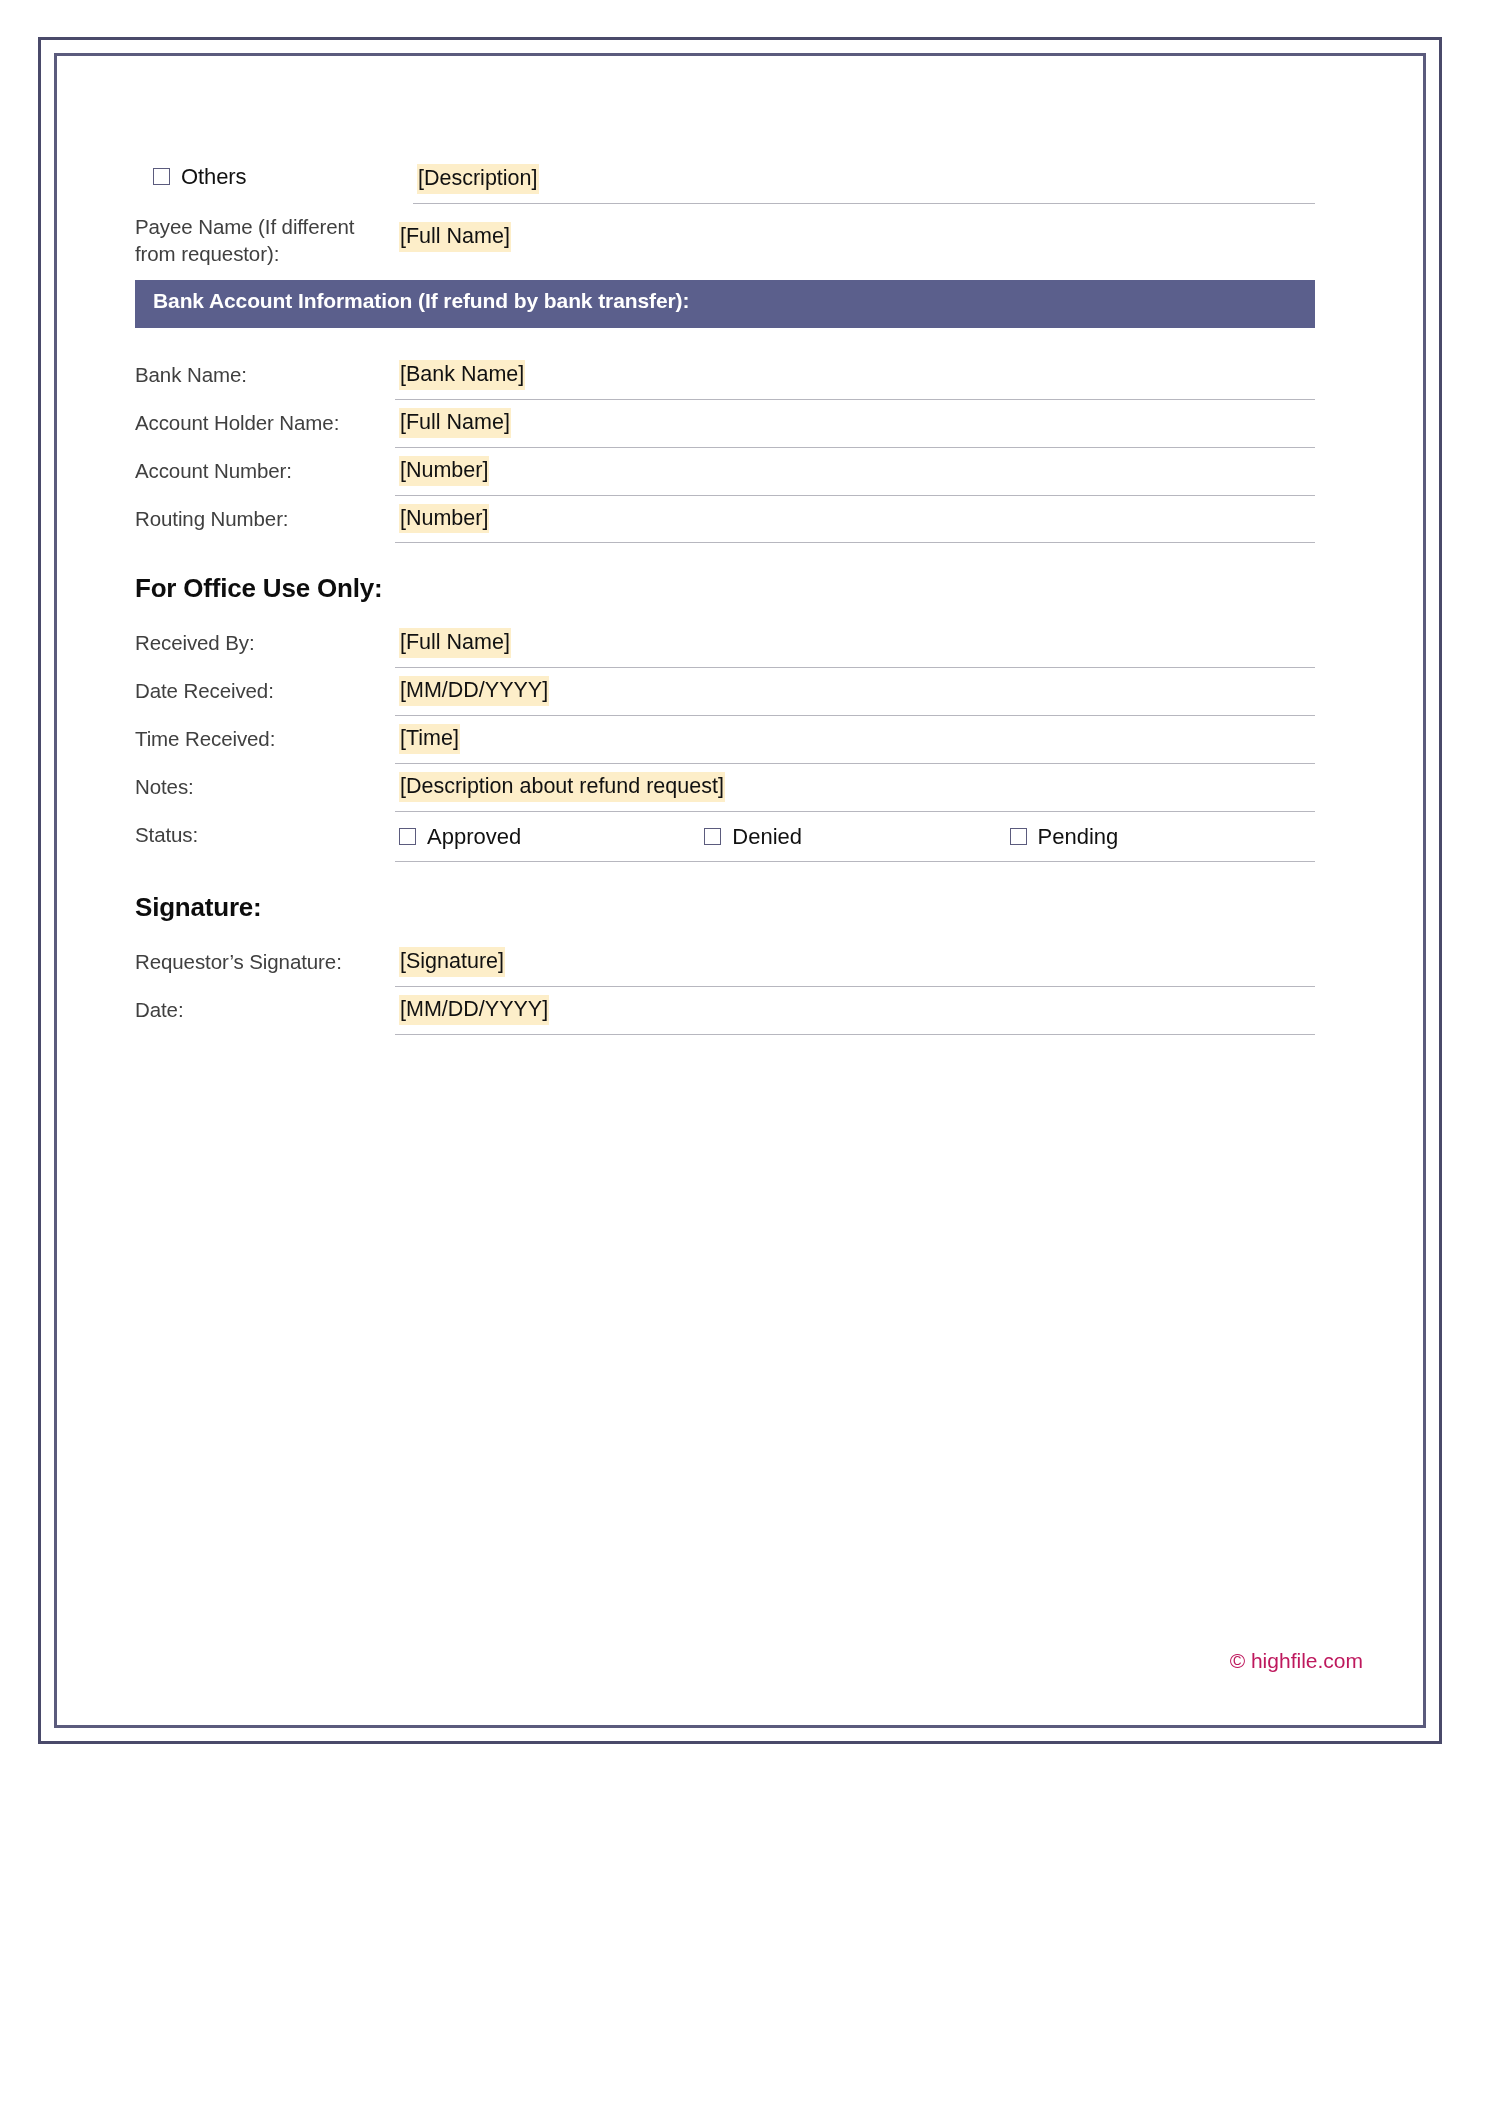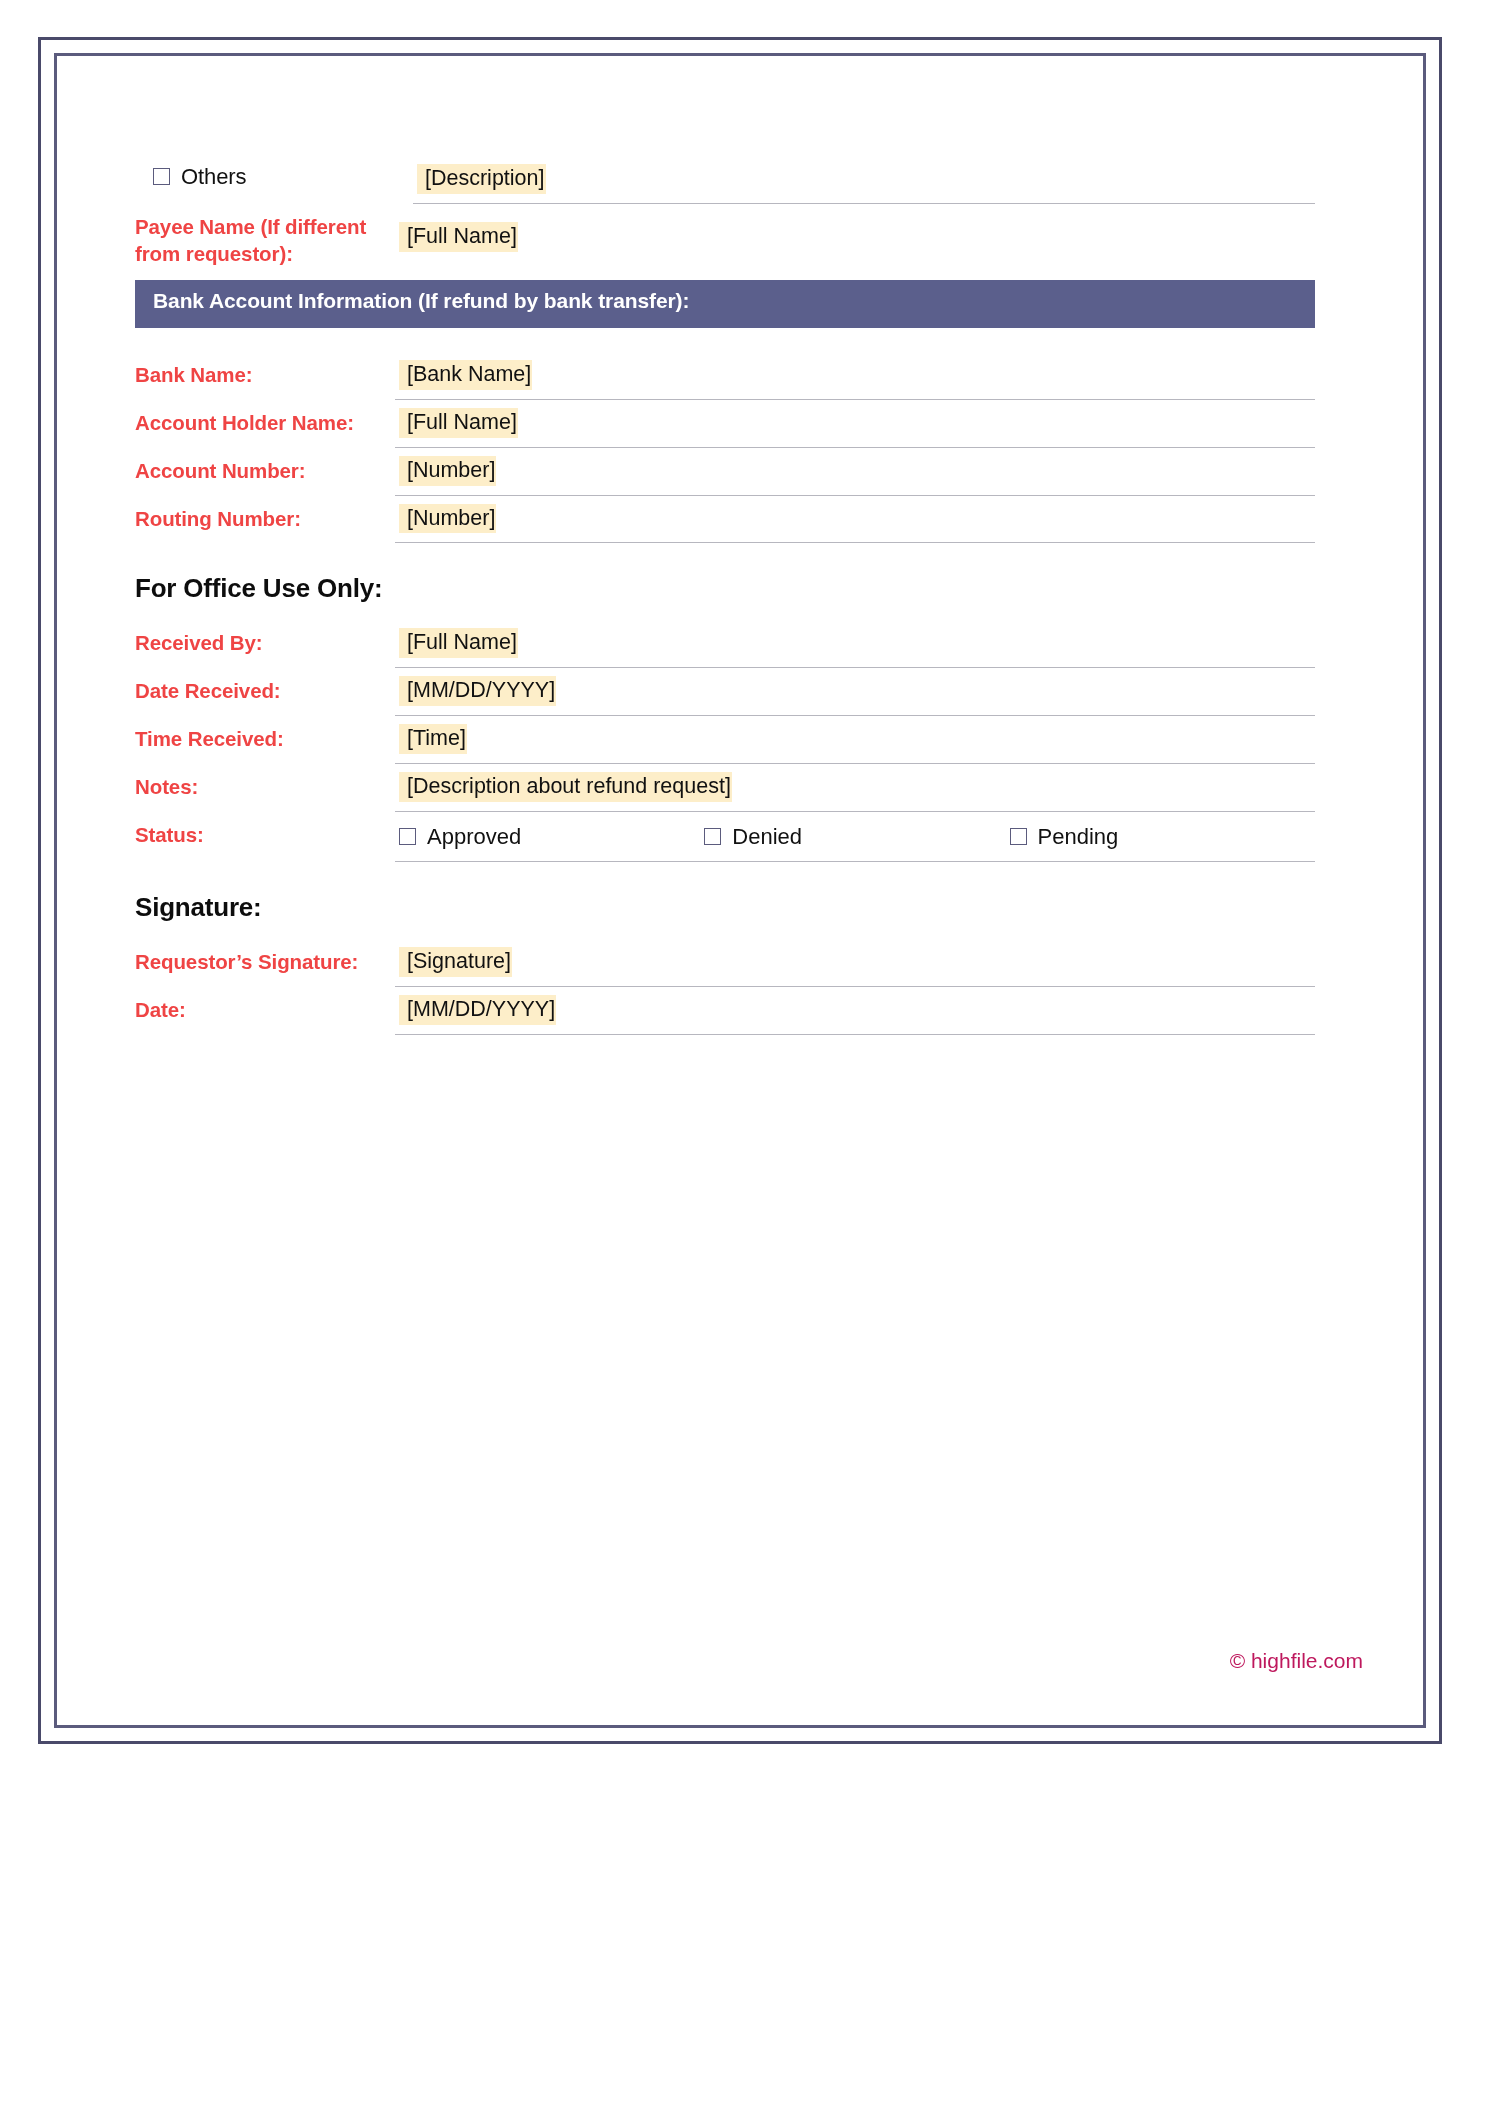--- a/index.html
+++ b/index.html
@@ -46,23 +46,23 @@
 
   .row {
     display: flex;
     align-items: flex-start;
     min-height: 46px;
   }
   .label-cell {
     width: 260px;
     flex: 0 0 260px;
     padding-top: 9px;
-    color: #ef4444;
+    color: #404040;
     font-size: 20.5px;
-    font-weight: bold;
+    font-weight: normal;
     line-height: 1.32;
     letter-spacing: -0.1px;
   }
   .label-cell.plain {
     color: #1a1a1a;
     font-weight: normal;
     font-size: 22px;
   }
   .value-cell {
     flex: 1 1 auto;
@@ -73,21 +73,21 @@
     box-sizing: border-box;
   }
   .value-cell.noline { border-bottom: none; }
 
   .ph {
     background: #fdeec9;
     color: #111111;
     font-size: 21.5px;
     font-family: "Liberation Sans", sans-serif;
     line-height: 1.25;
-    padding: 1px 1px 2px 8px;
+    padding: 1px 1px 2px 1px;
     display: inline-block;
     white-space: nowrap;
   }
 
   
   .cb {
     display: inline-block;
     width: 17px;
     height: 17px;
     border: 1.6px solid #5b5b7d;

